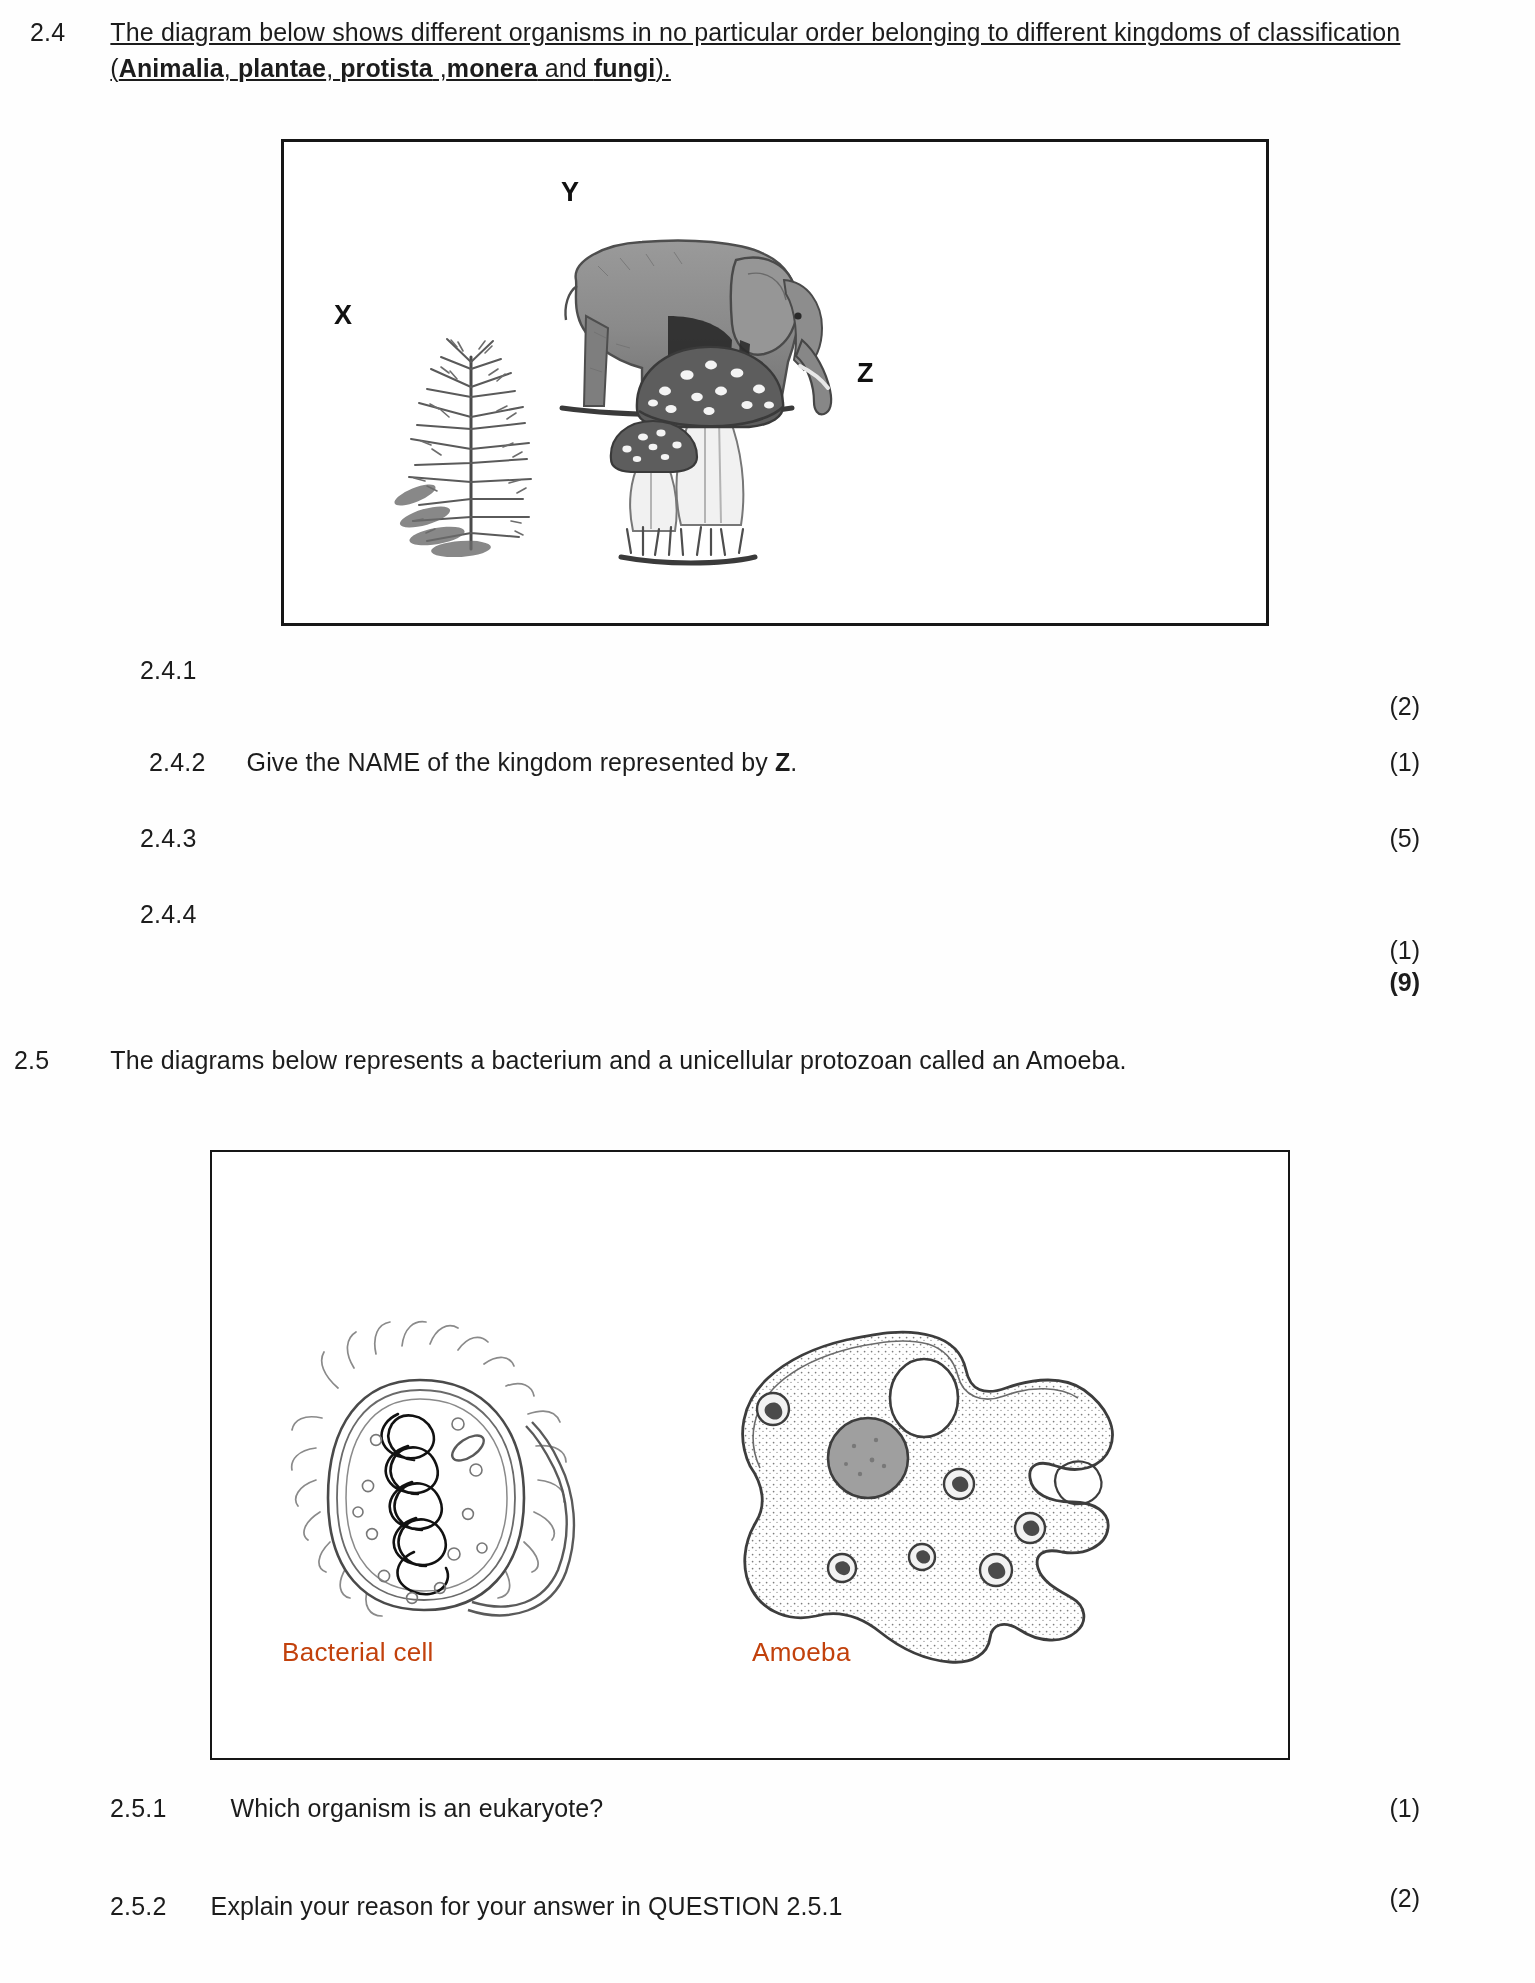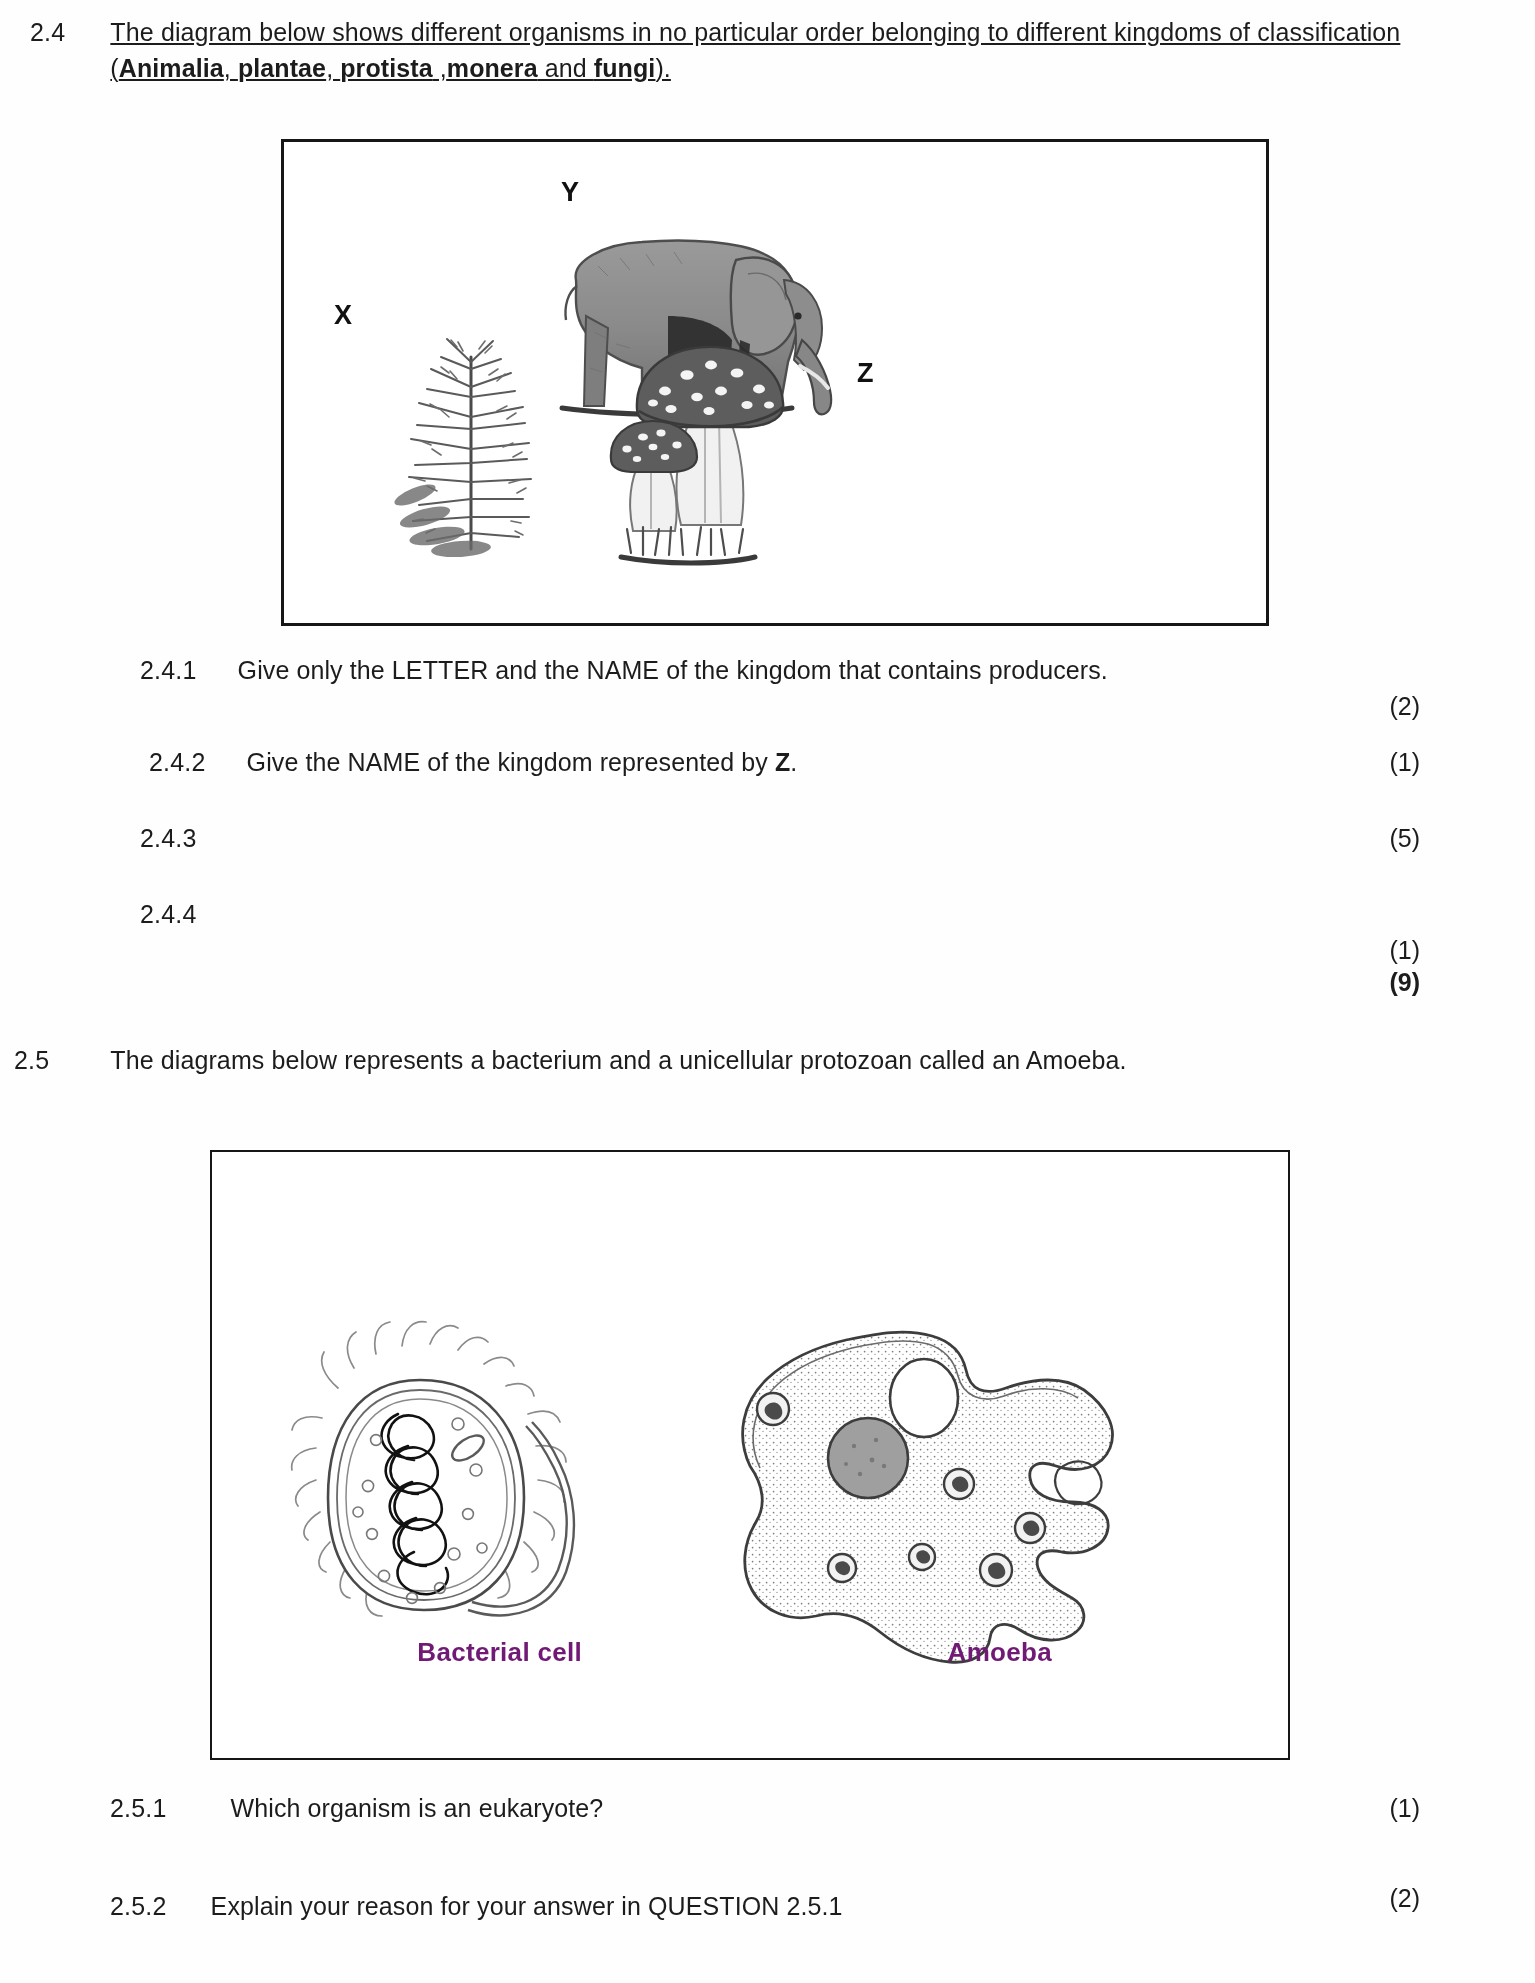--- a/index.html
+++ b/index.html
@@ -76,24 +76,24 @@
     position: absolute;
     font-size: 27px;
     font-weight: bold;
     color: #111;
     letter-spacing: 0.5px;
   }
 
   .caption {
     position: absolute;
     font-size: 26px;
-    font-weight: bold;
-    color: #701a75;
+    font-weight: normal;
+    color: #c2410c;
     letter-spacing: 0.3px;
-    text-align: right;
+    text-align: left;
   }
 
   svg { display: block; }
 </style>
 </head>
 <body>
 
 <div class="page">
 
   <div class="q-row" style="left:30px; top:14px; width:1400px;">
@@ -224,21 +224,20 @@
                    M74 238 l-2 -26 M88 238 l4 -28 M102 238 l0 -26 M116 238 l-4 -26 M130 236 l4 -24"></path>
         </g>
         <path d="M12 240 C54 248 112 248 146 240" stroke="#3a3a3a" stroke-width="5" fill="none" stroke-linecap="round"></path>
       </svg>
 
     </div>
   </div>
 
   <div class="q-row" style="left:140px; top:652px; width:1180px;">
     <div class="q-num">2.4.1</div>
-    <div class="q-body justify" style="margin-left:41px; width:880px;">Give only the LETTER and the NAME of the kingdom that contains producers.</div>
   </div>
   <div class="marks" style="left:1300px; top:688px;">(2)</div>
 
   <div class="q-row" style="left:149px; top:744px; width:1180px;">
     <div class="q-num">2.4.2</div>
     <div class="q-body" style="margin-left:41px; width:980px;">
       <span>Give the NAME of the kingdom represented by </span><b>Z</b><span>.</span>
     </div>
   </div>
   <div class="marks" style="left:1300px; top:744px;">(1)</div>

